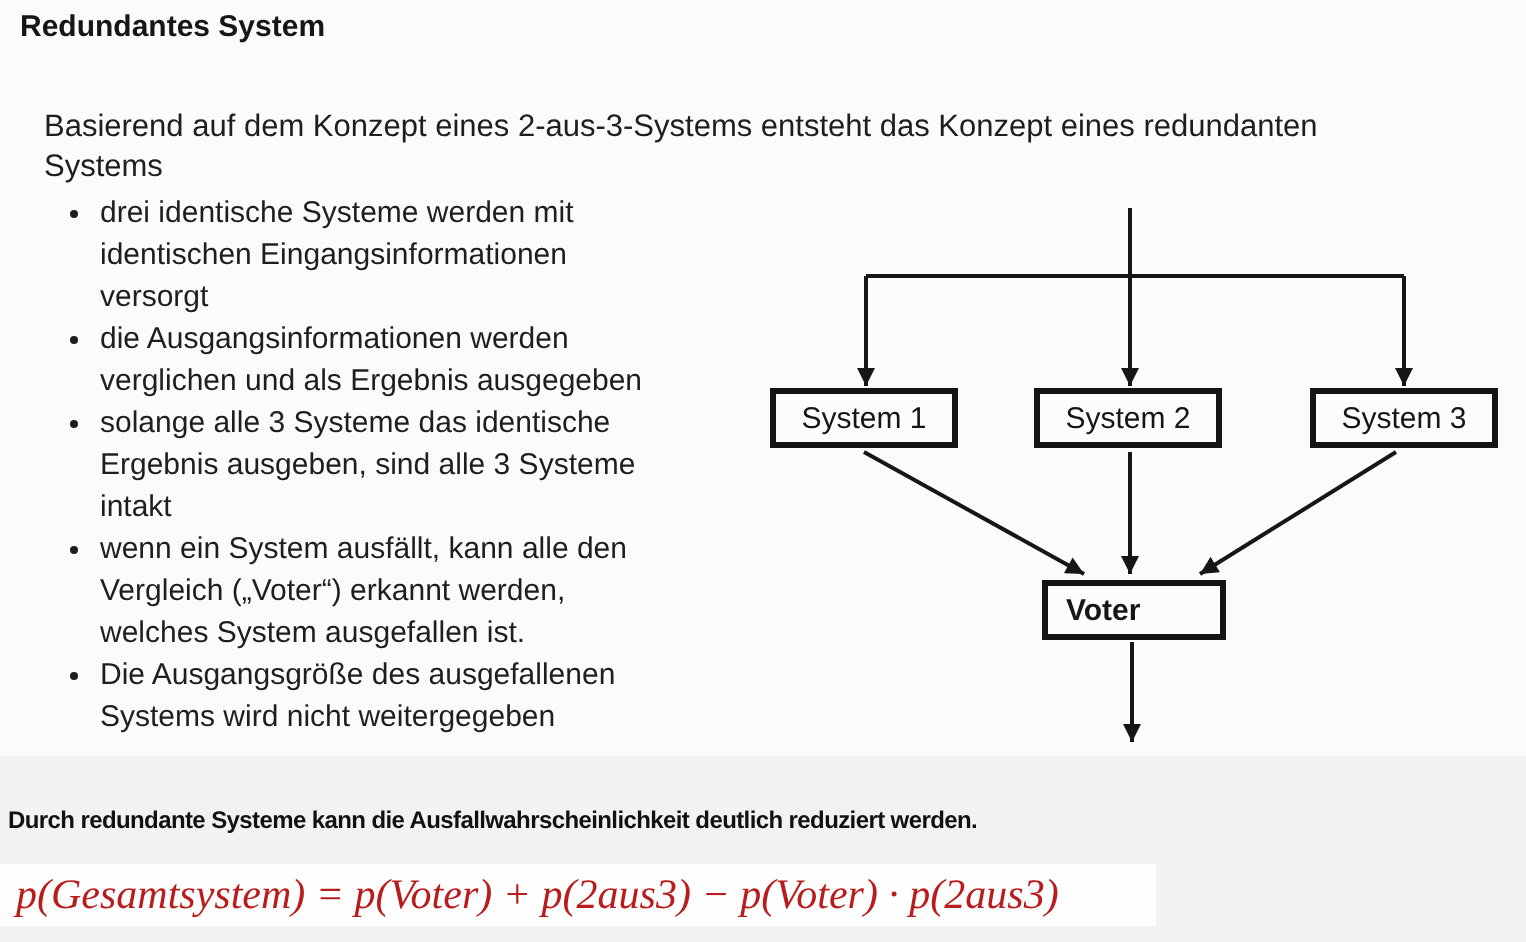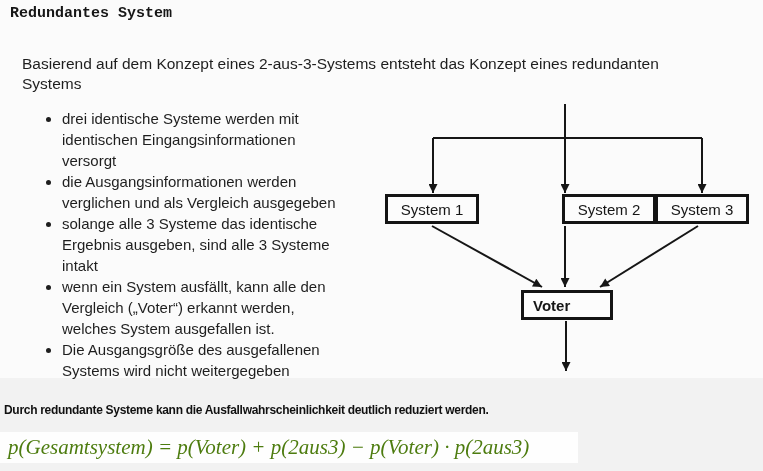--- a/index.html
+++ b/index.html
@@ -24,38 +24,37 @@
     background: #f2f2f2;
   }
 
   .page-title {
     position: absolute;
     left: 10px; top: 5px;
     margin: 0;
     font-size: 15px;
     font-weight: bold;
     color: #161616;
-    font-family: Liberation Mono, monospace;
   }
 
   .intro {
     position: absolute;
     left: 10px; top: 42px;
     margin: 12px;
     width: 740px;
     font-size: 15.5px;
     line-height: 20px;
     white-space: pre-line;
   }
 
   .bullet-list {
     position: absolute;
     left: 30px; top: 96px;
     width: 340px;
-    margin: 12px;
+    margin: 0;
     padding: 0 0 0 20px;
     font-size: 15px;
     line-height: 21px;
     list-style: disc outside;
   }
   .bullet-list li {
     margin: 0;
     padding: 0;
     white-space: pre-line;
   }
@@ -73,21 +72,21 @@
     width: 94px; height: 30px;
     border: 3px solid #141414;
     background: #fcfcfc;
     display: flex;
     align-items: center;
     justify-content: center;
     font-size: 15px;
     color: #161616;
   }
   .sysbox.s1 { left: 385px; top: 194px; }
-  .sysbox.s2 { left: 517px; top: 194px; margin-left: 45px; }
+  .sysbox.s2 { left: 517px; top: 194px; }
   .sysbox.s3 { left: 655px; top: 194px; }
   .sysbox.voter {
     left: 521px; top: 290px;
     width: 92px;
     justify-content: flex-start;
     padding-left: 9px;
     font-weight: bold;
   }
 
   .conclusion {
@@ -106,41 +105,41 @@
     left: 0; top: 432px;
     width: 578px; height: 31px;
     background: #fefefe;
     display: flex;
     align-items: center;
     padding-left: 8px;
     box-sizing: border-box;
     font-family: "Liberation Serif", serif;
     font-style: italic;
     font-size: 21px;
-    color: #4d7c0f;
+    color: #b91c1c;
   }
 </style>
 </head>
 <body>
 
 <div class="slide">
 
   <div class="footer-zone"></div>
 
   <h1 class="page-title">Redundantes System</h1>
 
   <p class="intro">Basierend auf dem Konzept eines 2-aus-3-Systems entsteht das Konzept eines redundanten
 Systems</p>
 
   <ul class="bullet-list">
     <li>drei identische Systeme werden mit
 identischen Eingangsinformationen
 versorgt</li>
     <li>die Ausgangsinformationen werden
-verglichen und als Vergleich ausgegeben</li>
+verglichen und als Ergebnis ausgegeben</li>
     <li>solange alle 3 Systeme das identische
 Ergebnis ausgeben, sind alle 3 Systeme
 intakt</li>
     <li>wenn ein System ausfällt, kann alle den
 Vergleich („Voter“) erkannt werden,
 welches System ausgefallen ist.</li>
     <li>Die Ausgangsgröße des ausgefallenen
 Systems wird nicht weitergegeben</li>
   </ul>
 

